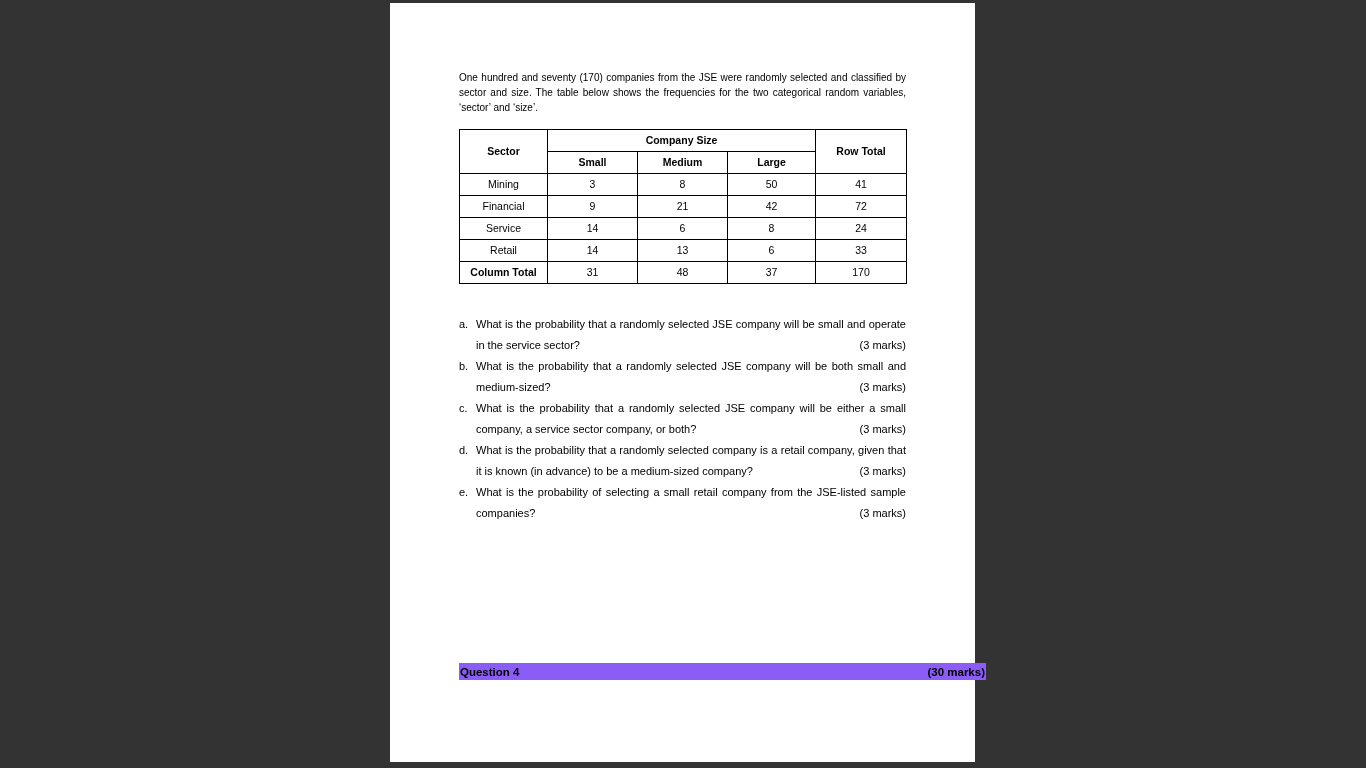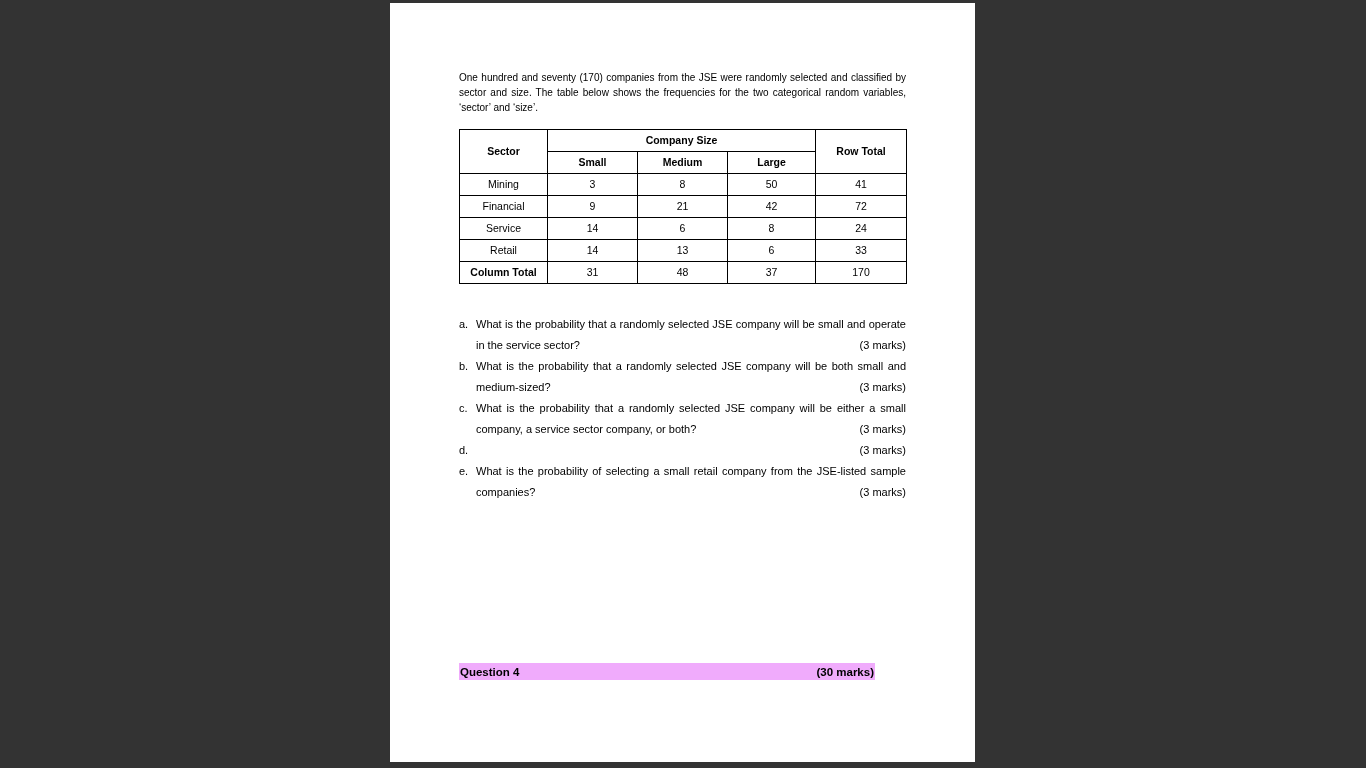--- a/index.html
+++ b/index.html
@@ -59,22 +59,22 @@
   .q-body{
     flex:1;
     text-align:justify;
   }
   .marks{
     float:right;
   }
   .footer-bar{
     position:absolute;
     left:69px;top:660px;
-    width:416px;height:17px;
-    background:#f0abfc;
+    width:527px;height:17px;
+    background:#8b5cf6;
     display:flex;
     align-items:center;
     justify-content:space-between;
     font-size:11.5px;
     font-weight:bold;
     box-sizing:border-box;
     padding:0 1px;
   }
 </style>
 </head>
@@ -152,21 +152,21 @@
       <div class="question">
         <span class="q-letter">b.</span>
         <span class="q-body"><span>What is the probability that a randomly selected JSE company will be both small and medium-sized?</span><span class="marks">(3 marks)</span></span>
       </div>
       <div class="question">
         <span class="q-letter">c.</span>
         <span class="q-body"><span>What is the probability that a randomly selected JSE company will be either a small company, a service sector company, or both?</span><span class="marks">(3 marks)</span></span>
       </div>
       <div class="question">
         <span class="q-letter">d.</span>
-        <span class="q-body"><span class="marks">(3 marks)</span></span>
+        <span class="q-body"><span>What is the probability that a randomly selected company is a retail company, given that it is known (in advance) to be a medium-sized company?</span><span class="marks">(3 marks)</span></span>
       </div>
       <div class="question">
         <span class="q-letter">e.</span>
         <span class="q-body"><span>What is the probability of selecting a small retail company from the JSE-listed sample companies?</span><span class="marks">(3 marks)</span></span>
       </div>
     </div>
 
   </div>
 
   <div class="footer-bar">

